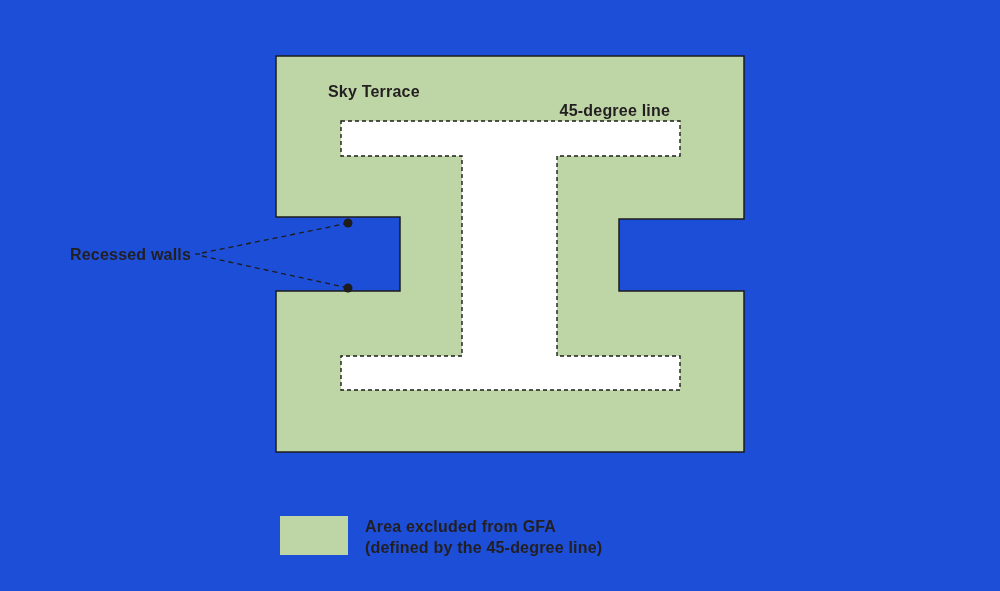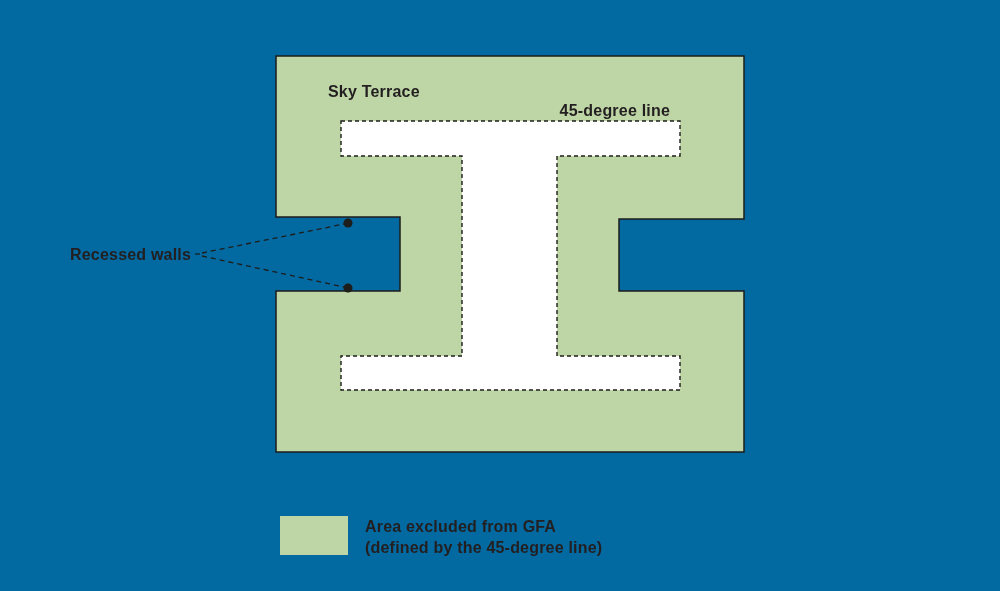--- a/index.html
+++ b/index.html
@@ -10,21 +10,21 @@
   body {
     width: 1000px;
     height: 591px;
     overflow: hidden;
     font-family: "Liberation Sans", sans-serif;
   }
   .stage {
     position: relative;
     width: 1000px;
     height: 591px;
-    background: #0369a1;
+    background: #1d4ed8;
   }
   svg { display: block; }
 
   .plate-fill {
     fill: var(--area-green, #bed5a6);
     stroke: var(--line-dark, #1d1d1b);
     stroke-width: 1.5;
     stroke-linejoin: miter;
   }
   .cutout-45 {

